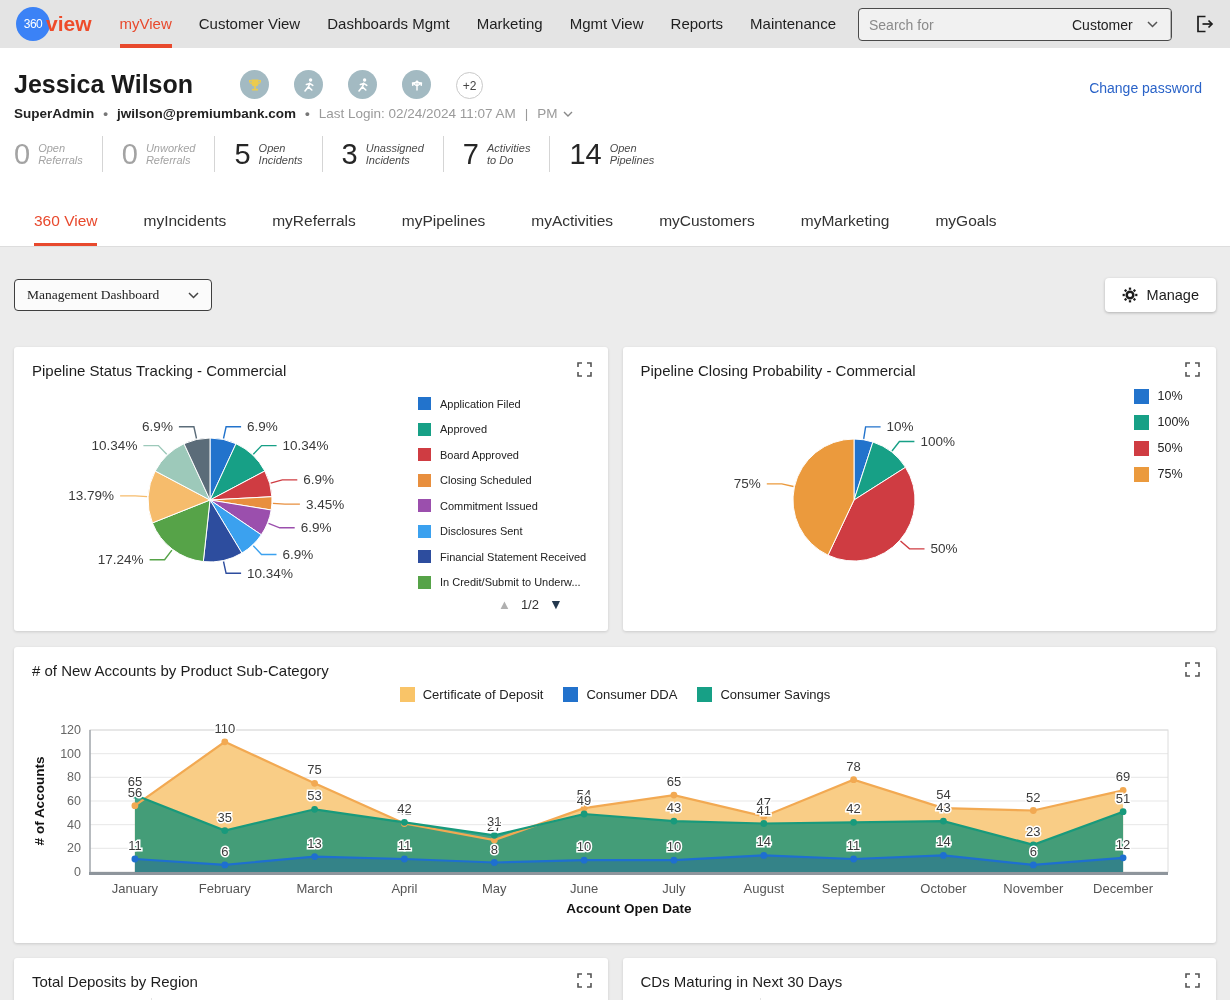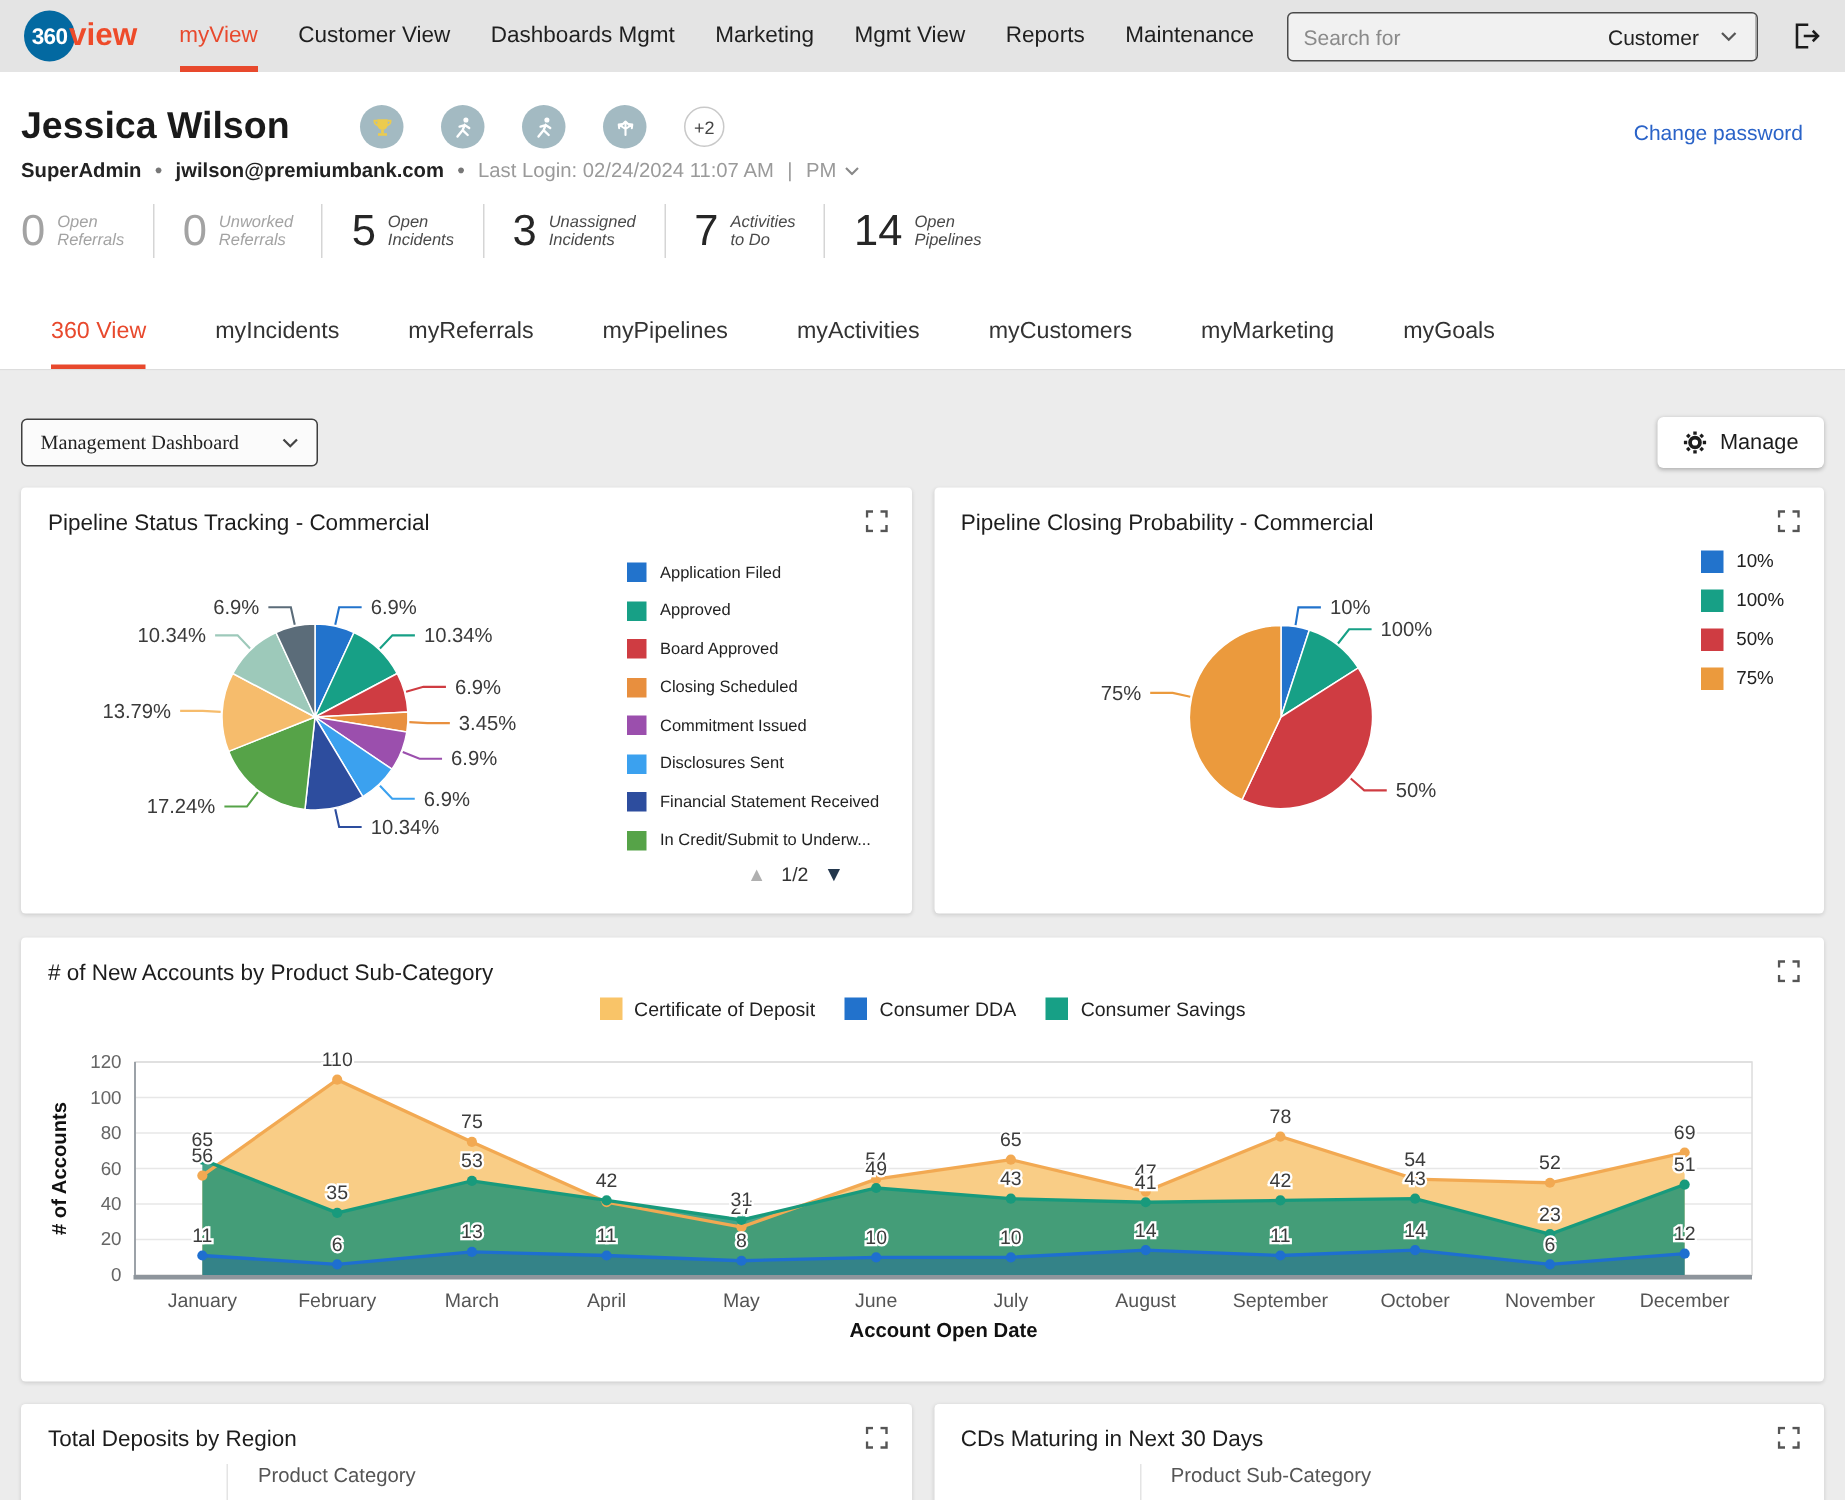--- a/index.html
+++ b/index.html
@@ -3,37 +3,37 @@
 <meta charset="utf-8">
 <style>
   * { box-sizing: border-box; margin: 0; padding: 0; }
   html,body { width:1230px; height:1000px; overflow:hidden; }
   body { font-family:"Liberation Sans", sans-serif; background:#ececec; color:#222; }
   svg text { font-family:"Liberation Sans", sans-serif; }
 
   
   .topbar { height:48px; background:#e4e4e4; display:flex; align-items:center; padding:0 16px; position:relative; }
   .logo { display:flex; align-items:center; margin-right:28px; cursor:pointer; }
-  .logo-circle { width:34px; height:34px; border-radius:50%; background:#0369a1; color:#fff; font-weight:bold; font-size:15px; display:flex; align-items:center; justify-content:center; letter-spacing:-0.5px; }
+  .logo-circle { width:34px; height:34px; border-radius:50%; background:#3b82f6; color:#fff; font-weight:normal; font-size:12px; display:flex; align-items:center; justify-content:center; letter-spacing:-0.5px; }
   .logo-suffix { color:#ee4b2a; font-size:21px; font-weight:bold; margin-left:-4px; }
   .nav { display:flex; gap:27px; height:48px; align-items:center;text-align:center; }
   .nav-item { font-size:15px; color:#1f1f1f; cursor:pointer; height:48px; line-height:48px; position:relative; white-space:nowrap; }
   .nav-item.active { color:#e8492d; }
   .nav-item.active::after { content:""; position:absolute; left:0; right:0; bottom:0; height:4px; background:#e8492d; }
   .search-group { position:absolute; right:58px; top:8px; width:314px; height:33px; border:1.5px solid #4a4a4a; border-radius:4px; background:#f1f1f1; display:flex; align-items:center; overflow:hidden; }
   .search-input { flex:1; border:none; outline:none; background:transparent; font-size:14px; padding:0 10px; color:#333; font-family:"Liberation Sans",sans-serif; }
   .search-input::placeholder { color:#8a8a8a; }
   .vdiv { width:1px; align-self:stretch; background:#b5b5b5; }
   .scope { display:flex; align-items:center; gap:14px; padding:0 12px; font-size:14px; color:#222; cursor:pointer; white-space:nowrap; }
   .search-btn { width:38px; align-self:stretch; border-left:1px solid #b5b5b5; display:flex; align-items:center; justify-content:center; cursor:pointer; }
   .logout { position:absolute; right:14px; top:12px; cursor:pointer; }
 
   
   .profile { background:#fff; height:148px; padding:22px 28px 0 14px; position:relative; }
-  .name-row { display:flex; align-items:center; gap:25px; }
+  .name-row { display:flex; align-items:flex-end; gap:25px; }
   .user-name { font-size:25px; font-weight:600; color:#1a1a1a; margin-right:22px; }
   .badge { width:29px; height:29px; border-radius:50%; background:#a3bac2; display:flex; align-items:center; justify-content:center; }
   .badge-plus { width:27px; height:27px; border-radius:50%; background:#fff; border:1px solid #c9c9c9; color:#444; font-size:12px; display:flex; align-items:center; justify-content:center; cursor:pointer; }
   .change-pw { position:absolute; right:28px; top:32px; color:#2a63c8; font-size:14px; cursor:pointer;text-align:center; }
   .sub-row { margin-top:7px; display:flex; align-items:center; gap:9px; font-size:13.5px; }
   .sub-strong { font-weight:bold; color:#222;text-align:right; }
   .dot { color:#777; font-weight:bold; }
   .sub-muted { color:#9a9a9a; }
   .pm-toggle { color:#9a9a9a; display:flex; align-items:center; gap:5px; cursor:pointer; }
 
@@ -50,21 +50,21 @@
   .tab.active { color:#e8492d; }
   .tab.active::after { content:""; position:absolute; left:0; right:0; bottom:0; height:3px; background:#e8492d; }
 
   
   .content { padding:0 14px; }
   .toolbar { margin-top:31px; display:flex; justify-content:space-between; align-items:center; }
   .dash-select { display:flex; align-items:center; justify-content:space-between; width:198px; height:32px; border:1.5px solid #3f3f3f; border-radius:4px; background:#fbfbfb; padding:0 12px; font-size:13.5px; color:#222; cursor:pointer;font-family:Liberation Serif, serif; }
   .manage-btn { display:flex; align-items:center; gap:9px; height:34px; padding:0 17px; background:#fff; border:none; border-radius:4px; box-shadow:0 1px 3px rgba(0,0,0,.25); font-size:14.5px; color:#1c1c1c; cursor:pointer; font-family:"Liberation Sans",sans-serif; }
 
   .grid2 { display:grid; grid-template-columns:1fr 1fr; gap:15px; }
-  .row1 { margin-top:13px; }
+  .row1 { margin-top:35px; }
   .row2 { margin-top:16px; }
   .row3 { margin-top:15px; }
   .card { background:#fff; border-radius:3px; box-shadow:0 1px 3px rgba(0,0,0,.14); position:relative; }
   .card.h1 { height:284px; }
   .card.h2 { height:296px; }
   .card.h3 { height:170px; }
   .card-title { position:absolute; left:18px; top:15px; font-size:15px; color:#1d1d1d; }
   .expand { position:absolute; right:16px; top:15px; width:15px; height:15px; cursor:pointer; }
   .pie-svg, .area-svg { position:absolute; left:0; top:0; }
 

